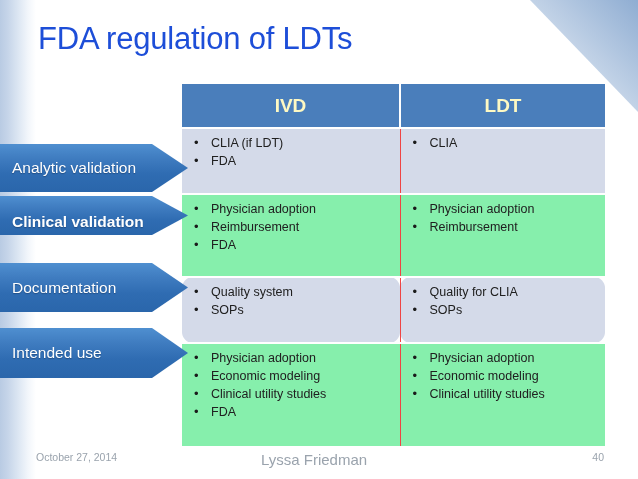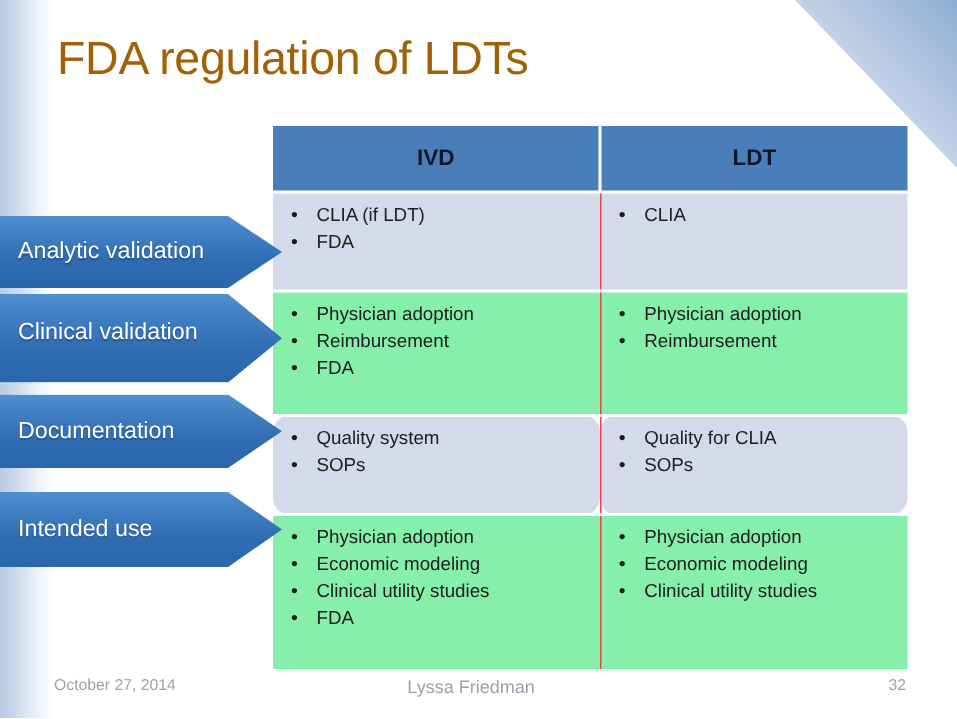--- a/index.html
+++ b/index.html
@@ -47,21 +47,21 @@
     z-index: 1;
   }
 
   
   .title {
     position: absolute;
     left: 38px;
     top: 20px;
     font-size: 31px;
     line-height: 38px;
-    color: #a16207;
+    color: #1d4ed8;
     font-weight: normal;
     letter-spacing: -0.2px;
     z-index: 4;
     white-space: nowrap;
   }
 
   
   .cmp-table {
     position: absolute;
     left: 182px;
@@ -69,22 +69,22 @@
     width: 423px;
     border-collapse: collapse;
     table-layout: fixed;
     z-index: 3;
   }
   .cmp-table col.c1 { width: 218px; }
   .cmp-table col.c2 { width: 205px; }
 
   .cmp-table th {
     background: #4a7ebb;
-    color: #0f172a;
-    font-size: 15px;
+    color: #fef9c3;
+    font-size: 19px;
     font-weight: bold;
     height: 43px;
     text-align: center;
     vertical-align: middle;
     border: none;
     padding: 0;
   }
   .cmp-table th.sep {
     border-left: 2px solid #ffffff;
   }
@@ -155,21 +155,21 @@
     top: 0;
     height: 48px;
     line-height: 48px;
     font-size: 15.5px;
     color: #ffffff;
     white-space: nowrap;
     text-shadow: 0 1px 1px rgba(20,45,80,0.45);
   }
 
   .a0 { top: 130px; height: 48px; margin-top: 14px; }
-  .a1 { top: 196px; height: 59px; }
+  .a1 { top: 196px; height: 39px; font-weight: bold; }
   .a2 { top: 263px; height: 49px; }
   .a3 { top: 328px; height: 50px; }
   .a1 .label, .a2 .label, .a3 .label { height: inherit; line-height: inherit; }
   .a1 .label { height: 52px; line-height: 52px; }
   .a2 .label { height: 49px; line-height: 49px; }
   .a3 .label { height: 50px; line-height: 50px; }
 
   
   .footer {
     position: absolute;
@@ -185,21 +185,21 @@
     top: 12px;
     font-size: 10.5px;
     color: #9aa3ad;
   }
   .footer .f-author {
     position: absolute;
     left: 0;
     right: 0;
     top: 12px;
     text-align: center;
-    font-size: 12px;
+    font-size: 15px;
     color: #9aa3ad;
   }
   .footer .f-page {
     position: absolute;
     right: 24px;
     top: 12px;
     font-size: 10.5px;
     color: #9aa3ad;
   }
 </style>
@@ -310,16 +310,16 @@
     <div class="label">Intended use</div>
   </div>
   <div class="arrow a2">
     <div class="shape"></div>
     <div class="label">Documentation</div>
   </div>
 
   <div class="footer">
     <div class="f-date">October 27, 2014</div>
     <div class="f-author">Lyssa Friedman</div>
-    <div class="f-page">32</div>
+    <div class="f-page">40</div>
   </div>
 
 </div>
 
 </body></html>

